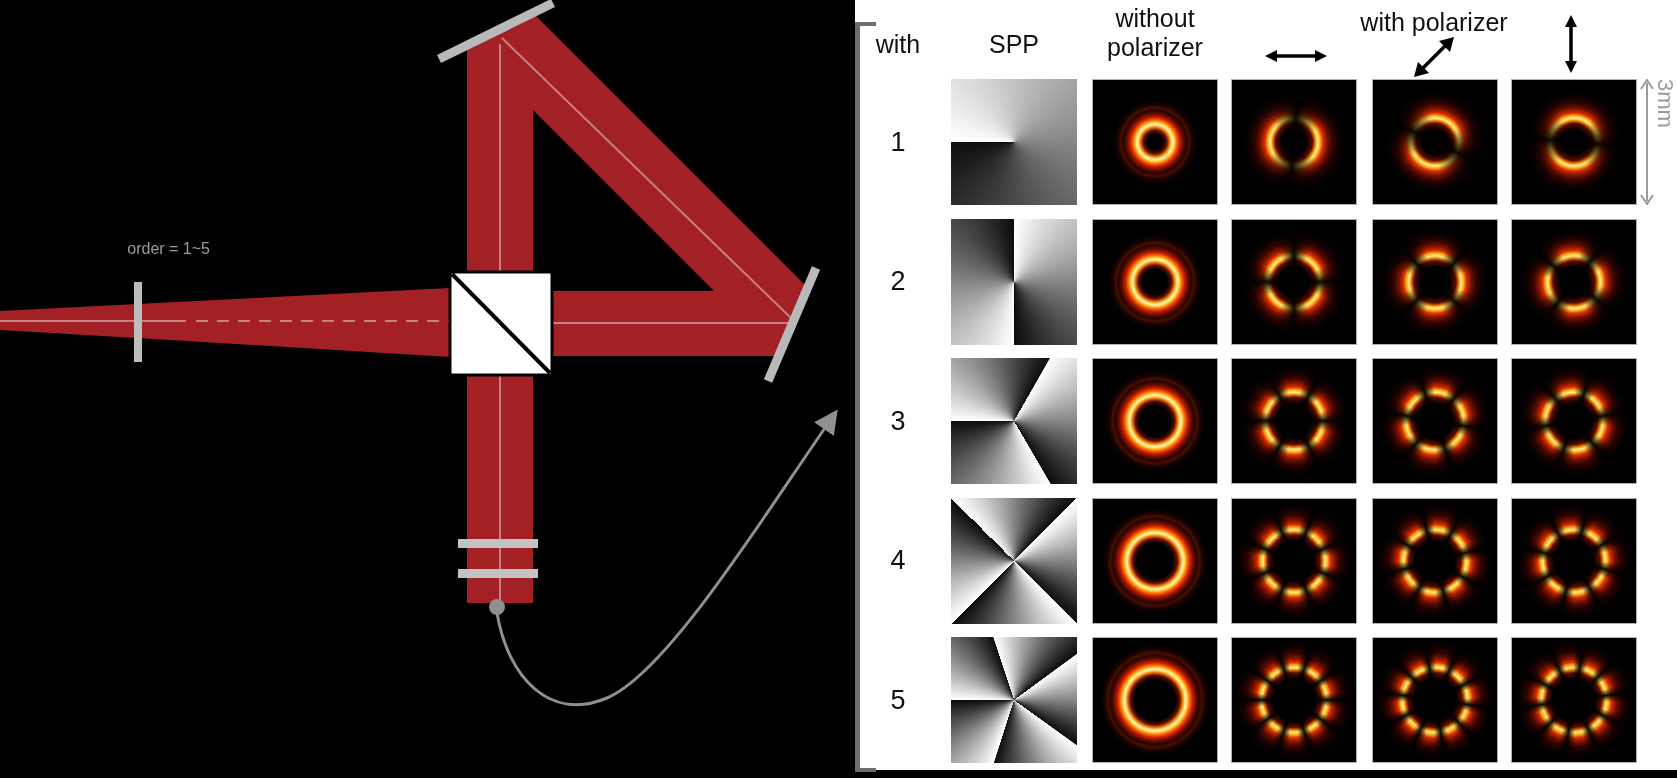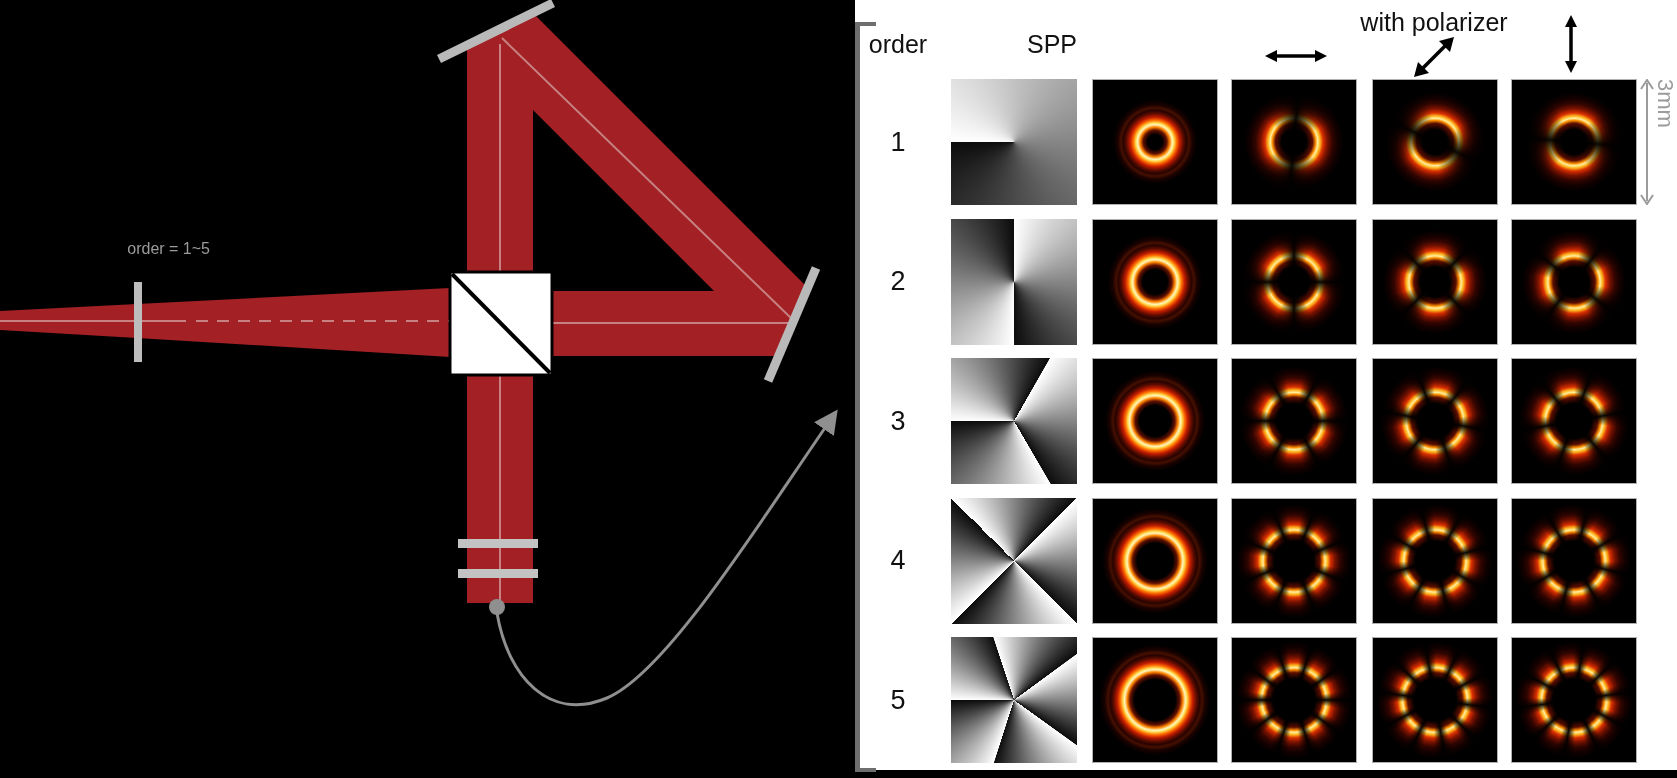--- a/index.html
+++ b/index.html
@@ -6,21 +6,21 @@
   #stage{position:relative;width:1677px;height:778px;background:#000;overflow:hidden;
          font-family:"Liberation Sans",sans-serif;}
   #diagram-svg{position:absolute;left:0;top:0;}
   .diagram-label{position:absolute;left:55px;top:240px;width:155px;text-align:right;
 ывают                 font-size:21px;color:#9b9b9b;}
   #panel{position:absolute;left:855px;top:0;width:822px;height:770px;background:#ffffff;}
   .bracket{position:absolute;left:0;top:22px;width:16px;height:742px;
            border-left:5px solid #6e6e6e;border-top:4px solid #6e6e6e;border-bottom:4px solid #6e6e6e;}
   .hdr{position:absolute;color:#111;font-size:25px;line-height:1.14;text-align:center;}
   #hdr-order{left:5px;top:30px;width:76px;}
-  #hdr-spp{left:96px;top:30px;width:126px;text-align:right;}
+  #hdr-spp{left:96px;top:30px;width:126px;}
   #hdr-without{left:237px;top:4px;width:126px;white-space:pre-line;}
   #hdr-with{left:376px;top:8px;width:406px;}
   .pol-arrow{position:absolute;}
   .cell{position:absolute;width:126px;height:126px;box-sizing:border-box;}
   .beam{border:1px solid #b0b0b0;}
   .row-num{position:absolute;left:5px;width:76px;height:126px;display:flex;
            align-items:center;justify-content:center;font-size:27px;color:#111;}
   #scale-arrow{position:absolute;left:784px;top:79px;}
   #scale-label{position:absolute;left:797px;top:79px;height:126px;display:flex;align-items:center;
                writing-mode:vertical-rl;font-size:22px;color:#9b9b9b;}
@@ -67,22 +67,24 @@
 
     <circle cx="497" cy="607" r="8" fill="#8f8f8f"></circle>
     <path d="M497,613 C508,678 550,722 607,698 C668,672 762,518 836,412" fill="none" stroke="#8f8f8f" stroke-width="3" marker-end="url(#arrw)"></path>
   </svg>
 
   <div class="diagram-label">order = 1~5</div>
 
   <div id="panel">
     <div class="bracket"></div>
 
-    <div class="hdr" id="hdr-order">order</div>
+    <div class="hdr" id="hdr-order">with</div>
     <div class="hdr" id="hdr-spp">SPP</div>
+    <div class="hdr" id="hdr-without">without
+polarizer</div>
     <div class="hdr" id="hdr-with">with polarizer</div>
 
     <svg class="pol-arrow" style="left:410px;top:47px" width="62" height="18" viewBox="0 0 62 18">
       <line x1="9" y1="9" x2="53" y2="9" stroke="#000" stroke-width="3.5"></line>
       <polygon points="0,9 12,3 12,15" fill="#000"></polygon>
       <polygon points="62,9 50,3 50,15" fill="#000"></polygon>
     </svg>
     <svg class="pol-arrow" style="left:557px;top:35px" width="44" height="44" viewBox="0 0 44 44">
       <line x1="8" y1="36" x2="36" y2="8" stroke="#000" stroke-width="3.5"></line>
       <polygon points="42,2 27,6 38,17" fill="#000"></polygon>

